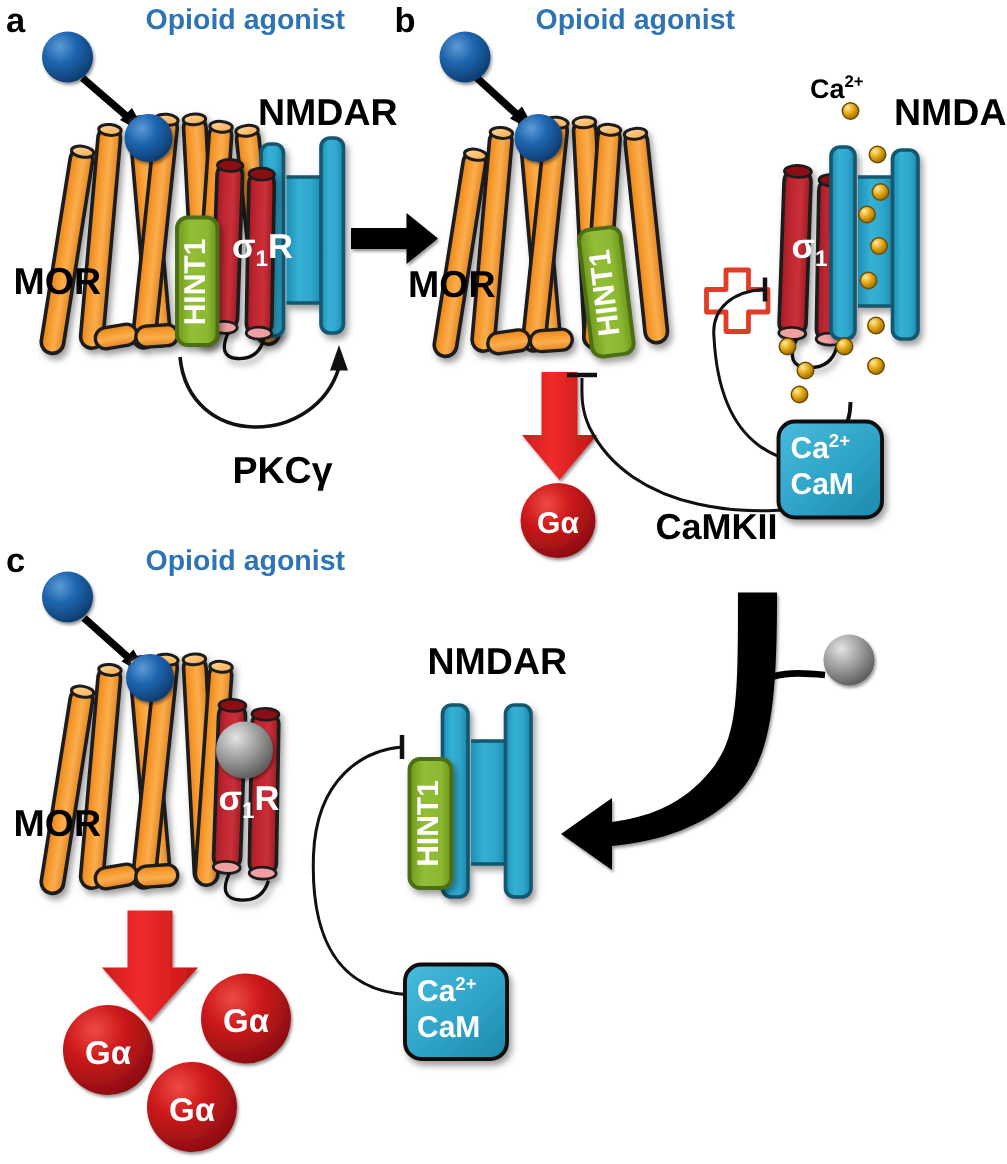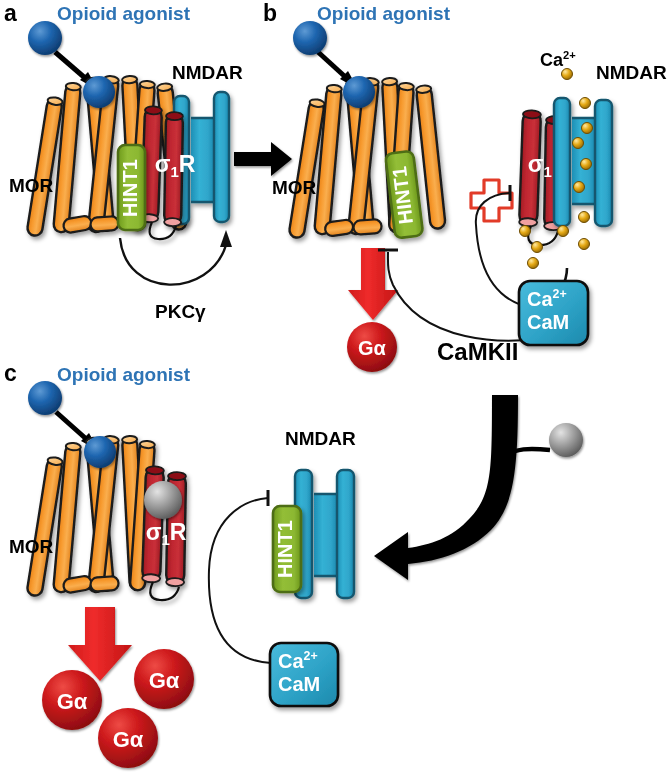--- a/index.html
+++ b/index.html
@@ -4,22 +4,22 @@
 <style>
   html,body{margin:0;padding:0;background:#fff;}
   body{
     width:671px;height:776px;position:relative;overflow:hidden;
     font-family:"Liberation Sans","DejaVu Sans",sans-serif;
     -webkit-font-smoothing:antialiased;
   }
   .fig{position:absolute;left:0;top:0;width:671px;height:776px;}
   .lbl{position:absolute;white-space:nowrap;font-weight:bold;color:#000;line-height:1;}
   .panel-letter{font-size:23px;font-weight:bold;color:#000;}
-  .agonist-lbl{color:#2E74B5;font-size:19px;font-weight:bold;}
-  .plain-lbl{font-size:19px;font-weight:bold;color:#000;}
+  .agonist-lbl{color:#2E74B5;font-size:19px;font-weight:bold;margin-left:40px;}
+  .plain-lbl{font-size:25px;font-weight:bold;color:#000;}
   .sup{font-size:0.62em;vertical-align:super;}
   svg{position:absolute;left:0;top:0;overflow:visible;}
   .svgtxt{font-family:"Liberation Sans","DejaVu Sans",sans-serif;font-weight:bold;}
 </style>
 </head>
 <body>
 
 <div class="fig">
 
 <svg width="671" height="776" viewBox="0 0 671 776">

